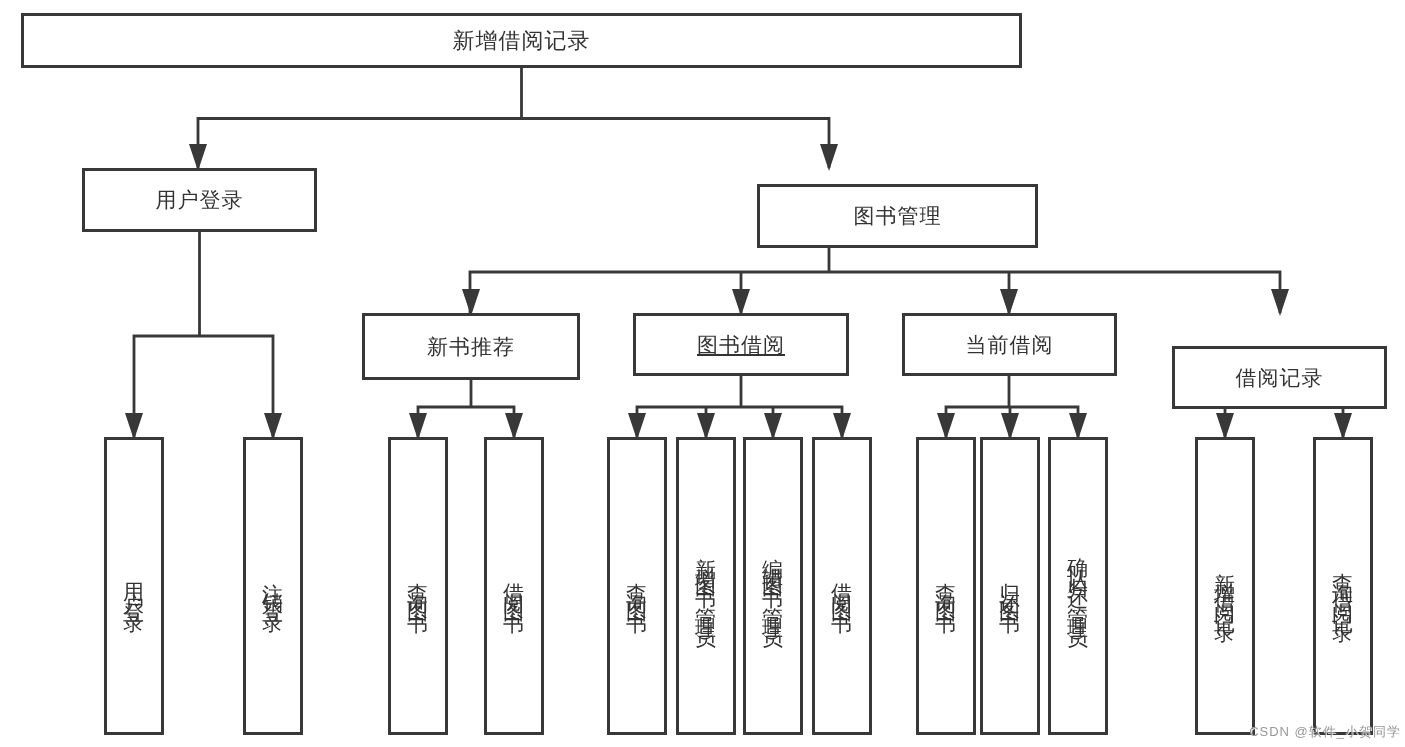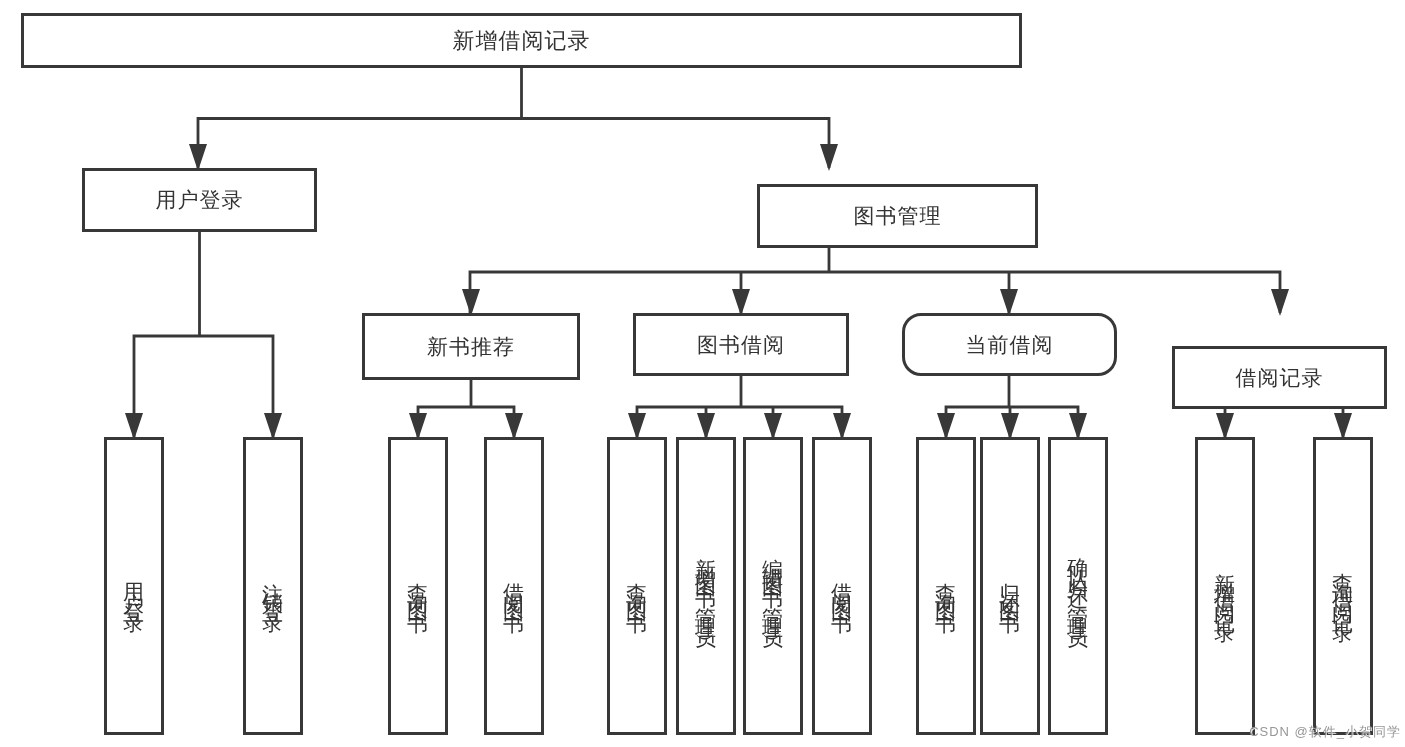--- a/index.html
+++ b/index.html
@@ -34,22 +34,22 @@
     position:absolute;right:4px;bottom:6px;
     color:var(--wm);font-size:13px;letter-spacing:1px;
     text-shadow:1px 1px 0 rgba(255,255,255,.9);
     white-space:nowrap;
   }
   
   #root-box{left:21px;top:13px;width:1001px;height:55px;}
   #b-user{left:82px;top:168px;width:235px;height:64px;}
   #b-mgmt{left:710px;top:184px;width:281px;height:64px;margin-left:47px;}
   #b-newrec{left:362px;top:313px;width:218px;height:67px;}
-  #b-borrow{left:633px;top:313px;width:216px;height:63px;}
-  #b-current{left:902px;top:313px;width:215px;height:63px;border-radius:19px;}
+  #b-borrow{left:633px;top:313px;width:216px;height:63px;text-decoration:underline;}
+  #b-current{left:902px;top:313px;width:215px;height:63px;}
   #b-records{left:1172px;top:313px;width:215px;height:63px;margin-top:33px;}
   .leaf{top:437px;width:60px;height:298px;}
   #lf-u1{left:104px;} #lf-u2{left:243px;}
   #lf-n1{left:388px;} #lf-n2{left:484px;}
   #lf-b1{left:607px;} #lf-b2{left:676px;} #lf-b3{left:743px;} #lf-b4{left:812px;}
   #lf-c1{left:916px;} #lf-c2{left:980px;} #lf-c3{left:1048px;}
   #lf-r1{left:1195px;} #lf-r2{left:1313px;}
 </style>
 </head>
 <body>

